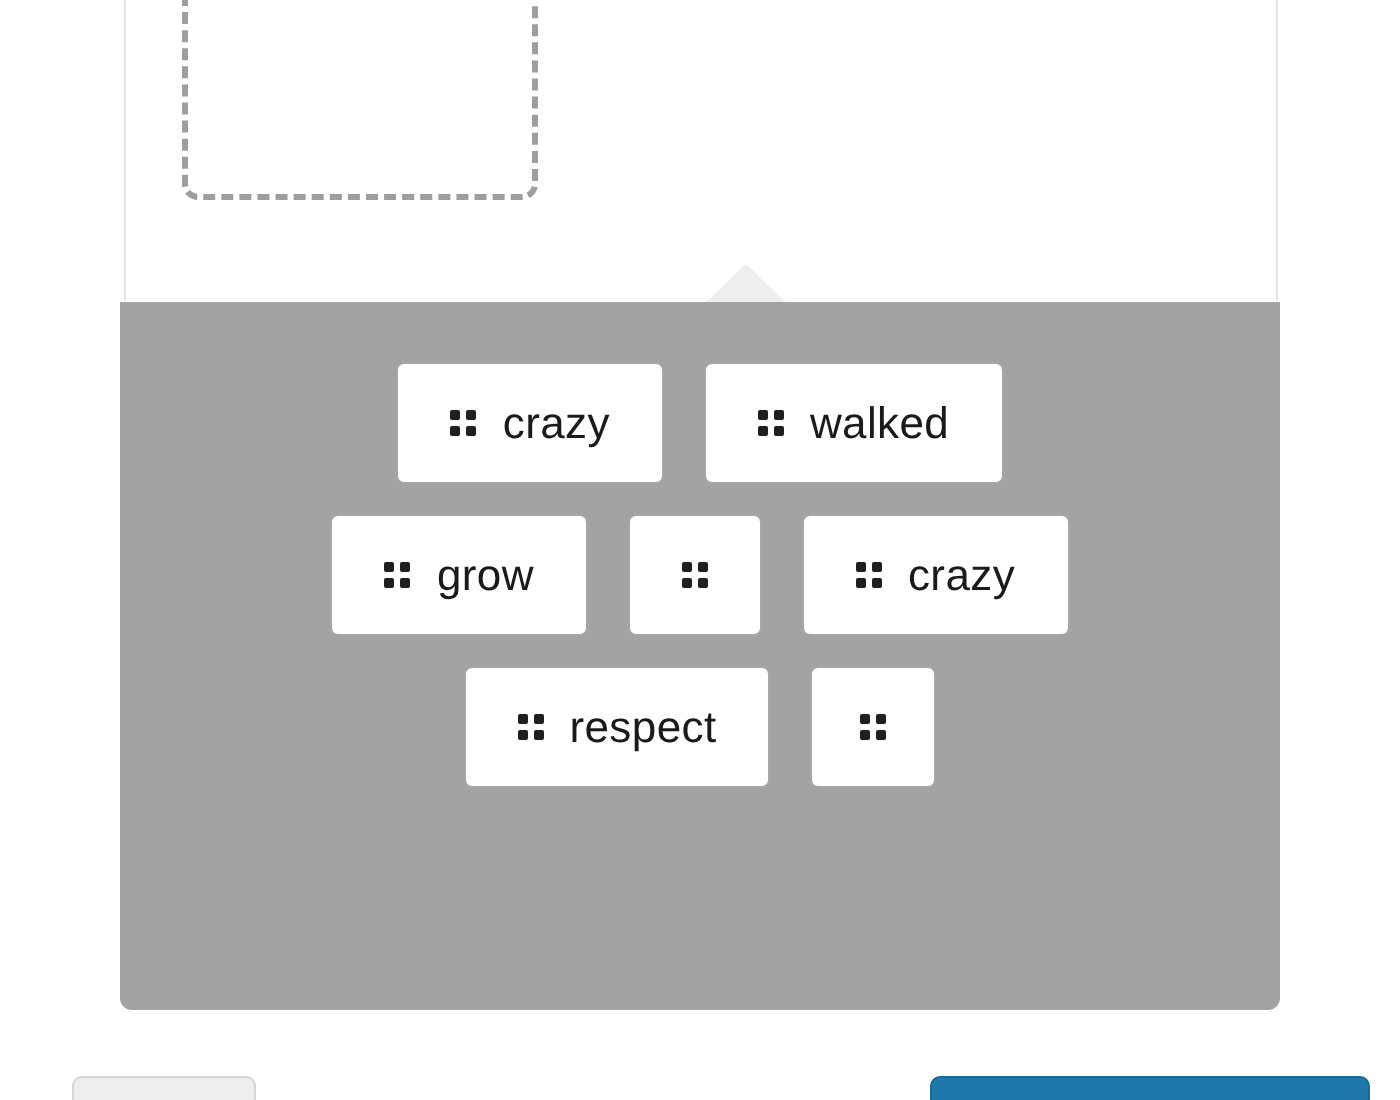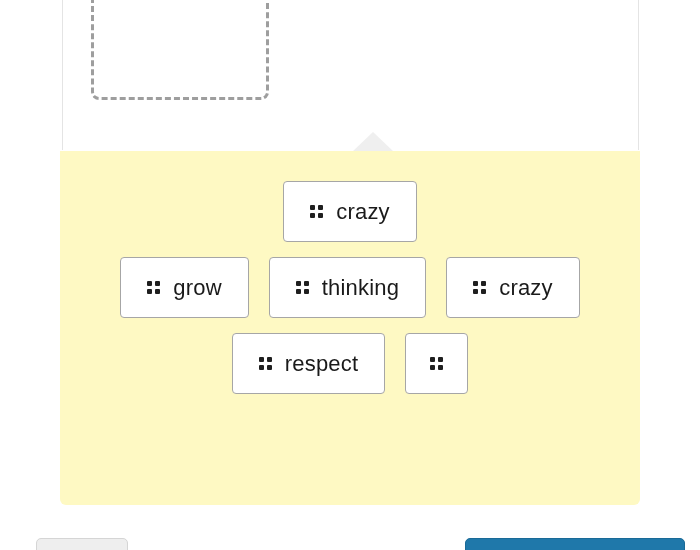--- a/index.html
+++ b/index.html
@@ -41,21 +41,21 @@
     background: transparent;
   }
 
   
   .wordbank {
     position: absolute;
     left: 60px;
     top: 151px;
     width: 580px;
     height: 354px;
-    background: #fef9c3;
+    background: #a3a3a3;
     border-radius: 0 0 6px 6px;
     box-sizing: border-box;
     text-align: center;
   }
   .wordbank-caret {
     position: absolute;
     left: 352px;
     top: 132px;
     width: 0;
     height: 0;
@@ -172,40 +172,48 @@
     <div class="chip-row">
       <div class="chip">
         <span class="handle">
             <i></i>
             <i></i>
             <i></i>
             <i></i>
           </span>
         <span class="chip-label">crazy</span>
       </div>
+      <div class="chip">
+        <span class="handle">
+            <i></i>
+            <i></i>
+            <i></i>
+            <i></i>
+          </span>
+        <span class="chip-label">walked</span>
+      </div>
     </div>
 
     <div class="chip-row">
       <div class="chip">
         <span class="handle">
             <i></i>
             <i></i>
             <i></i>
             <i></i>
           </span>
         <span class="chip-label">grow</span>
       </div>
       <div class="chip">
         <span class="handle">
             <i></i>
             <i></i>
             <i></i>
             <i></i>
           </span>
-        <span class="chip-label">thinking</span>
       </div>
       <div class="chip">
         <span class="handle">
             <i></i>
             <i></i>
             <i></i>
             <i></i>
           </span>
         <span class="chip-label">crazy</span>
       </div>

